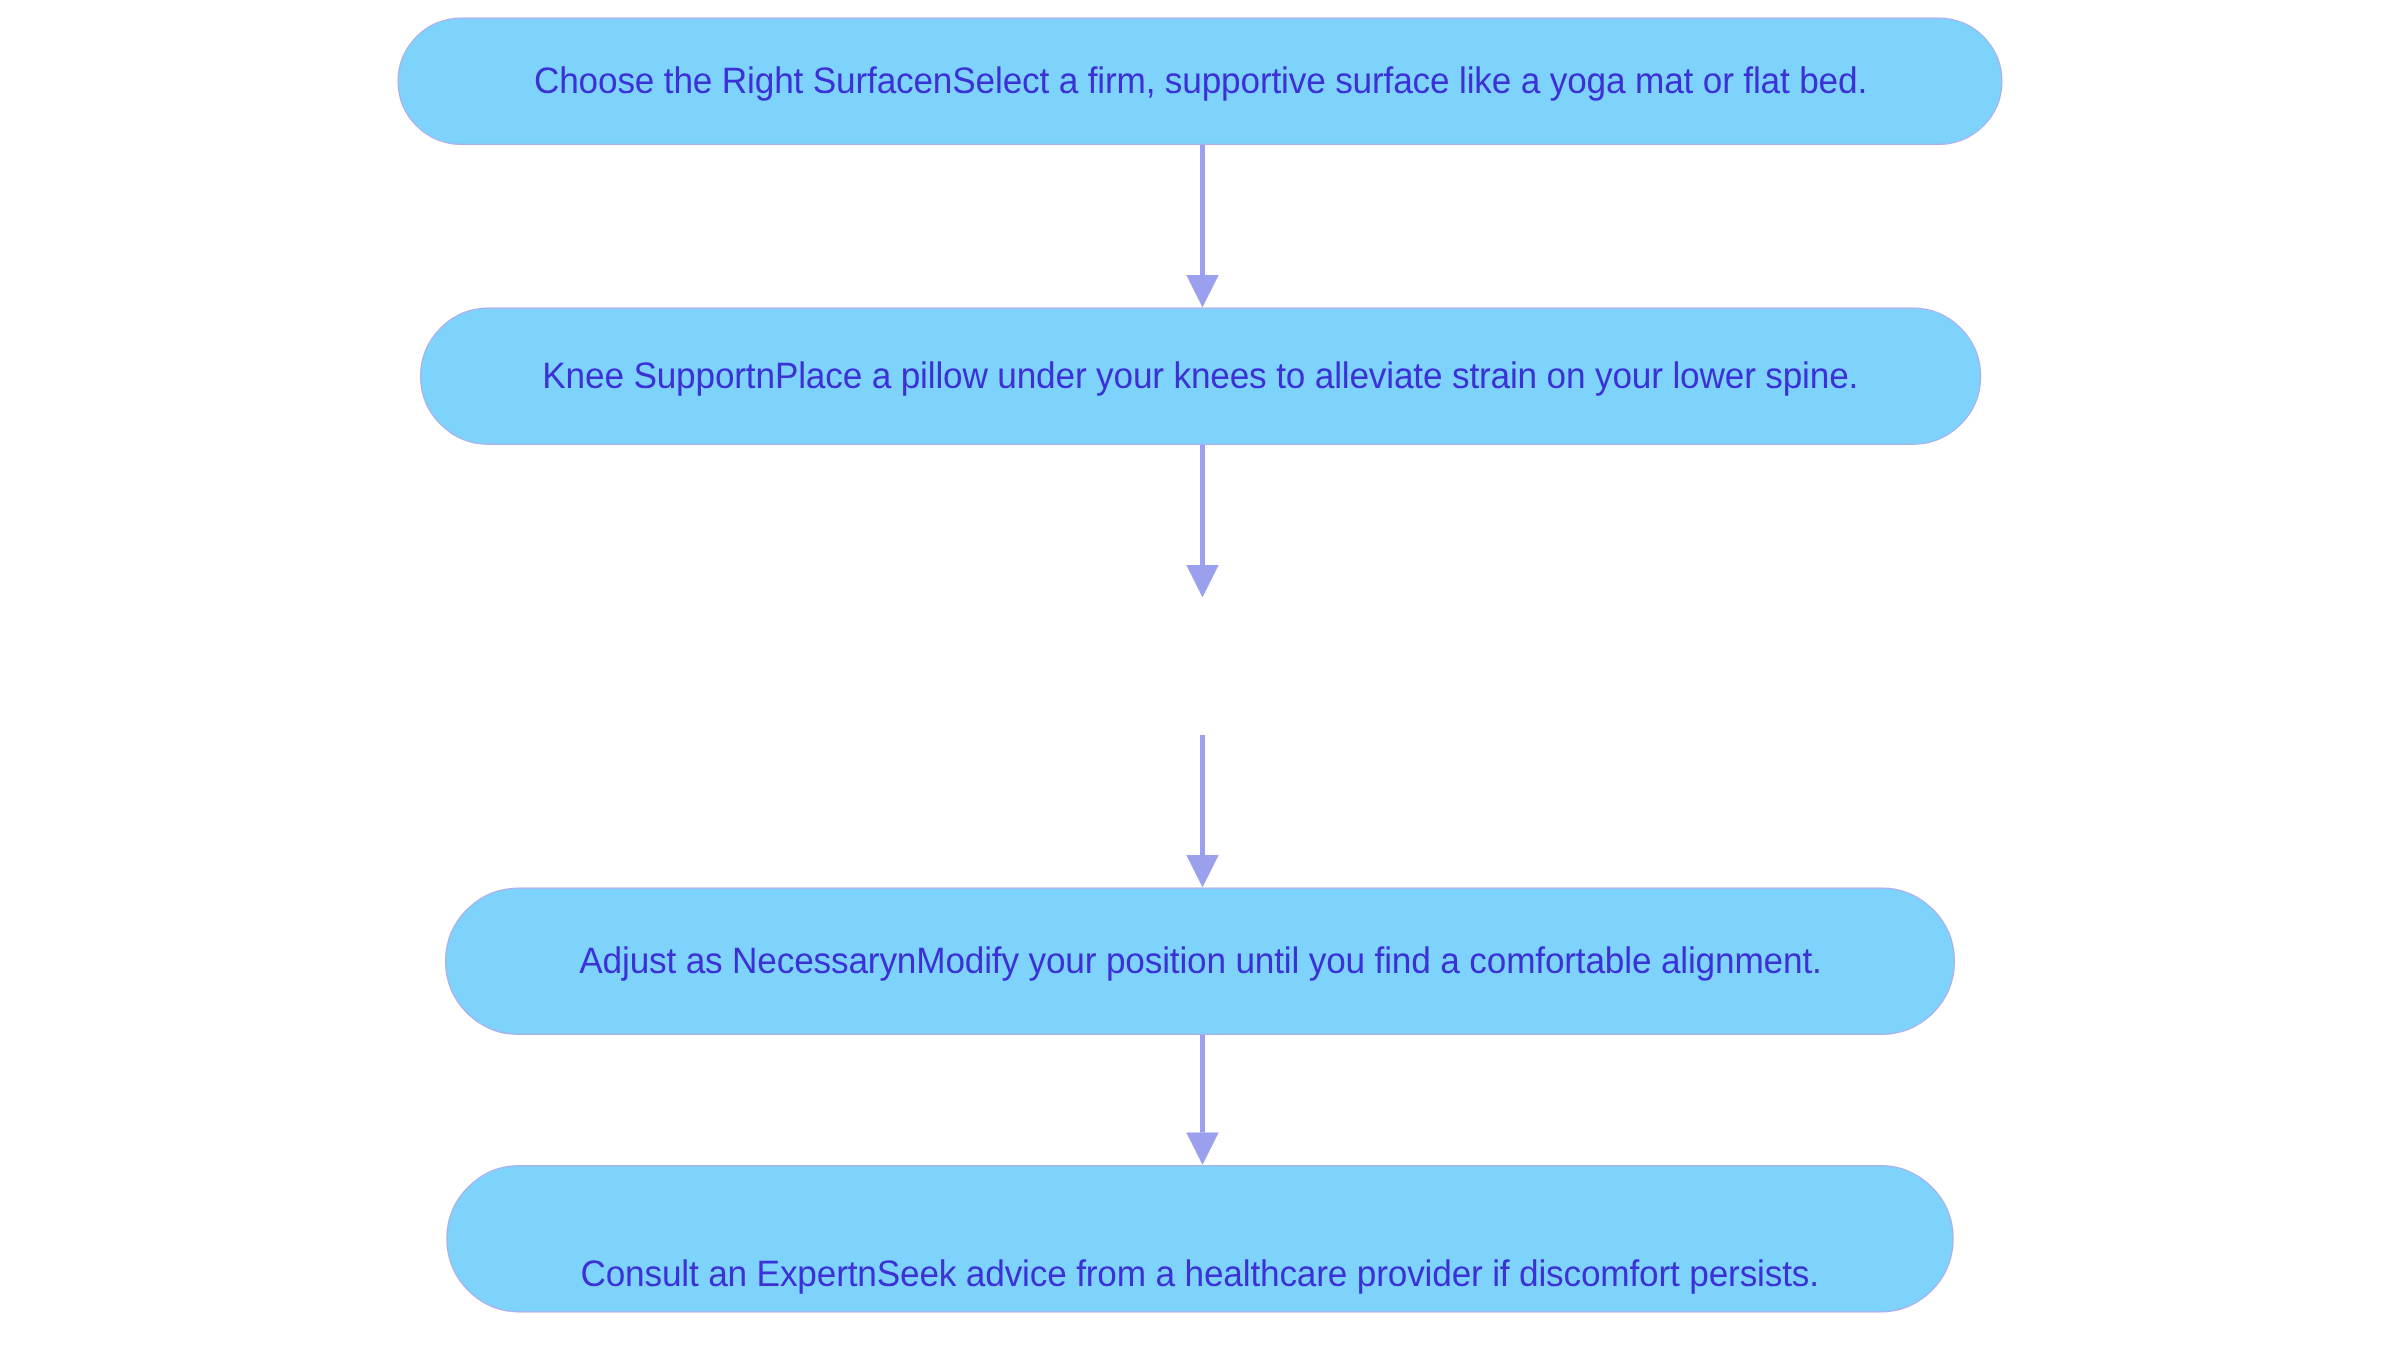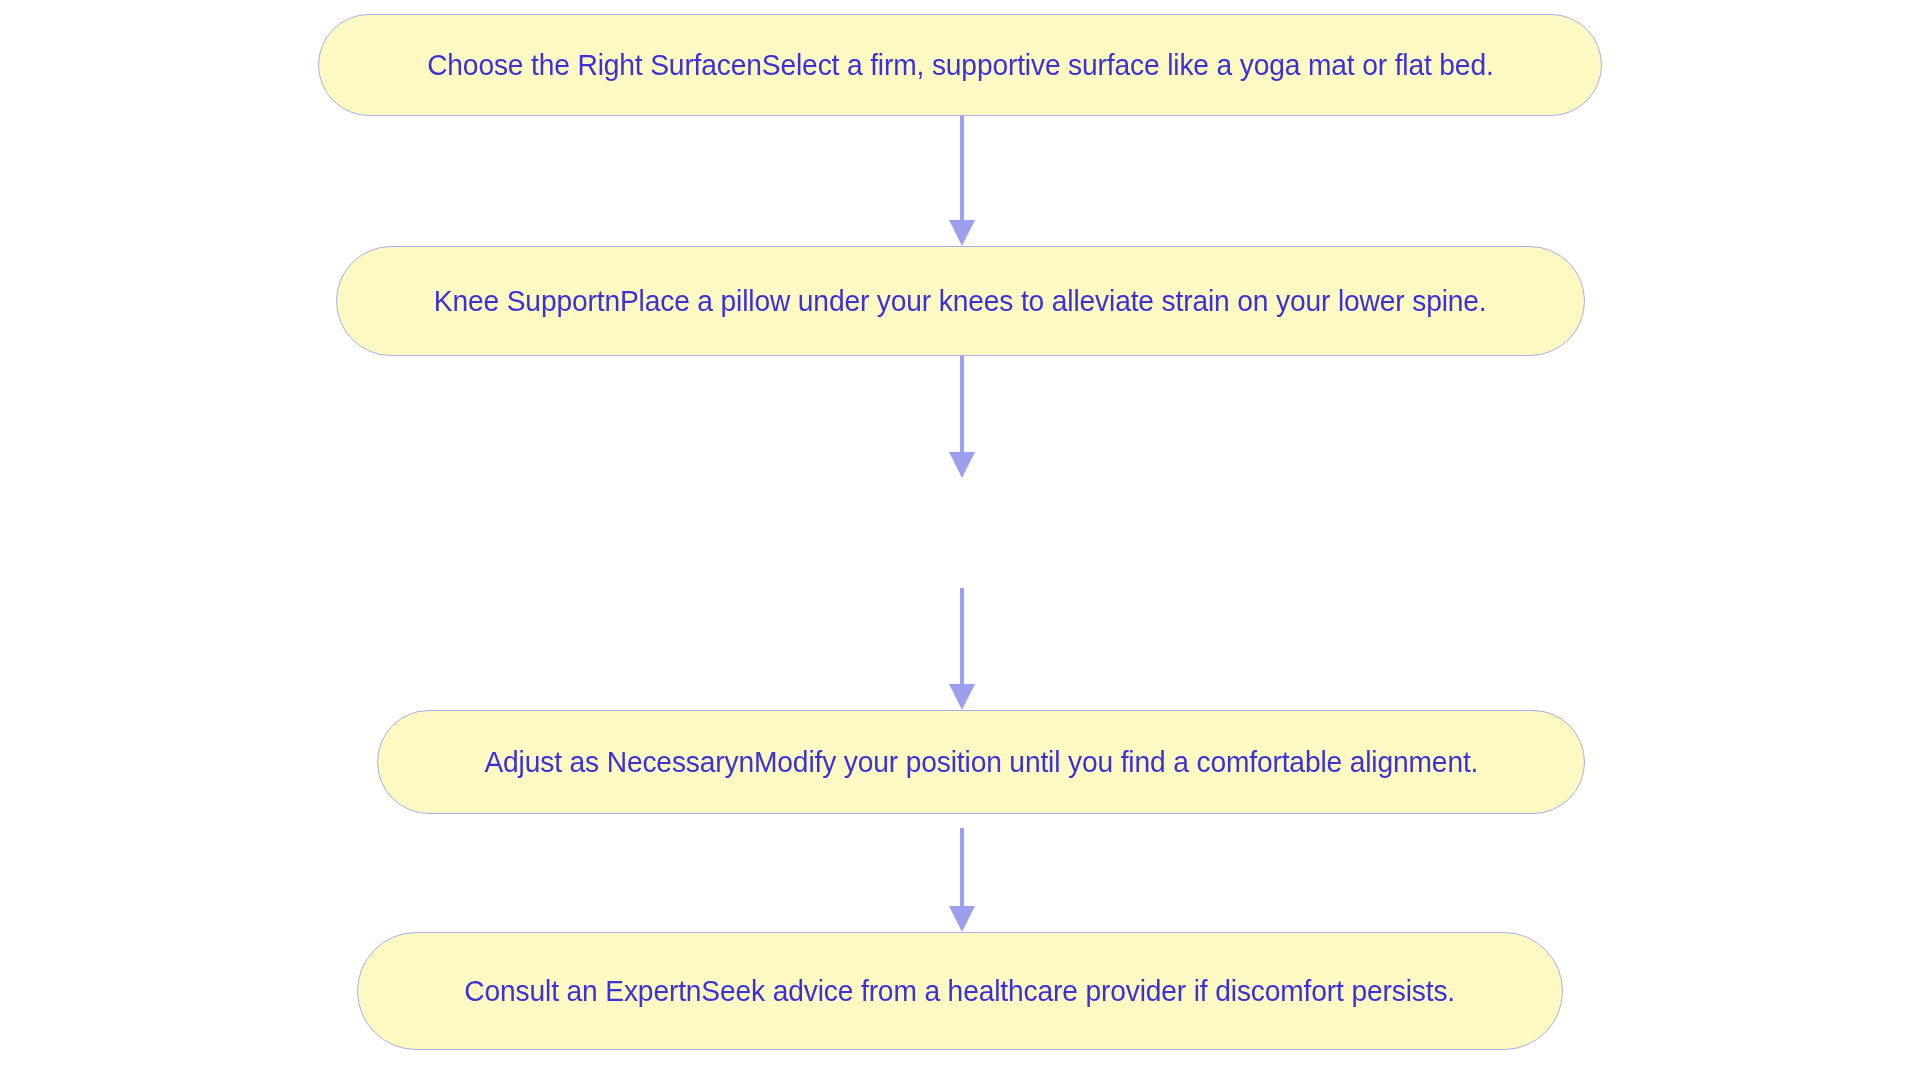--- a/index.html
+++ b/index.html
@@ -16,21 +16,21 @@
 
   #flowchart {
     position: relative;
     width: 1920px;
     height: 1083px;
   }
 
   .node {
     position: absolute;
     box-sizing: border-box;
-    background: #fef9c3;
+    background: #7dd3fc;
     border: 1.6px solid #a9aeea;
     border-radius: 9999px;
     display: flex;
     align-items: center;
     justify-content: center;
     text-align: center;
     padding: 13px 34px;
   }
 
   .node-label {
@@ -94,21 +94,21 @@
 
   <div class="node" style="left: 318px; top: 14px; width: 1284px; height: 102px;">
     <span class="node-label">Choose the Right SurfacenSelect a firm, supportive surface like a yoga mat or flat bed.</span>
   </div>
 
   <div class="node" style="left: 336px; top: 246px; width: 1249px; height: 110px;">
     <span class="node-label">Knee SupportnPlace a pillow under your knees to alleviate strain on your lower spine.</span>
   </div>
 
 
-  <div class="node" style="left: 377px; top: 710px; width: 1208px; height: 104px;">
+  <div class="node" style="left: 356px; top: 710px; width: 1208px; height: 118px;">
     <span class="node-label">Adjust as NecessarynModify your position until you find a comfortable alignment.</span>
   </div>
 
-  <div class="node" style="left: 357px; top: 932px; width: 1206px; height: 118px;">
+  <div class="node" style="left: 357px; top: 932px; width: 1206px; height: 118px; align-items: flex-end;">
     <span class="node-label">Consult an ExpertnSeek advice from a healthcare provider if discomfort persists.</span>
   </div>
 
 </div>
 
 </body></html>

